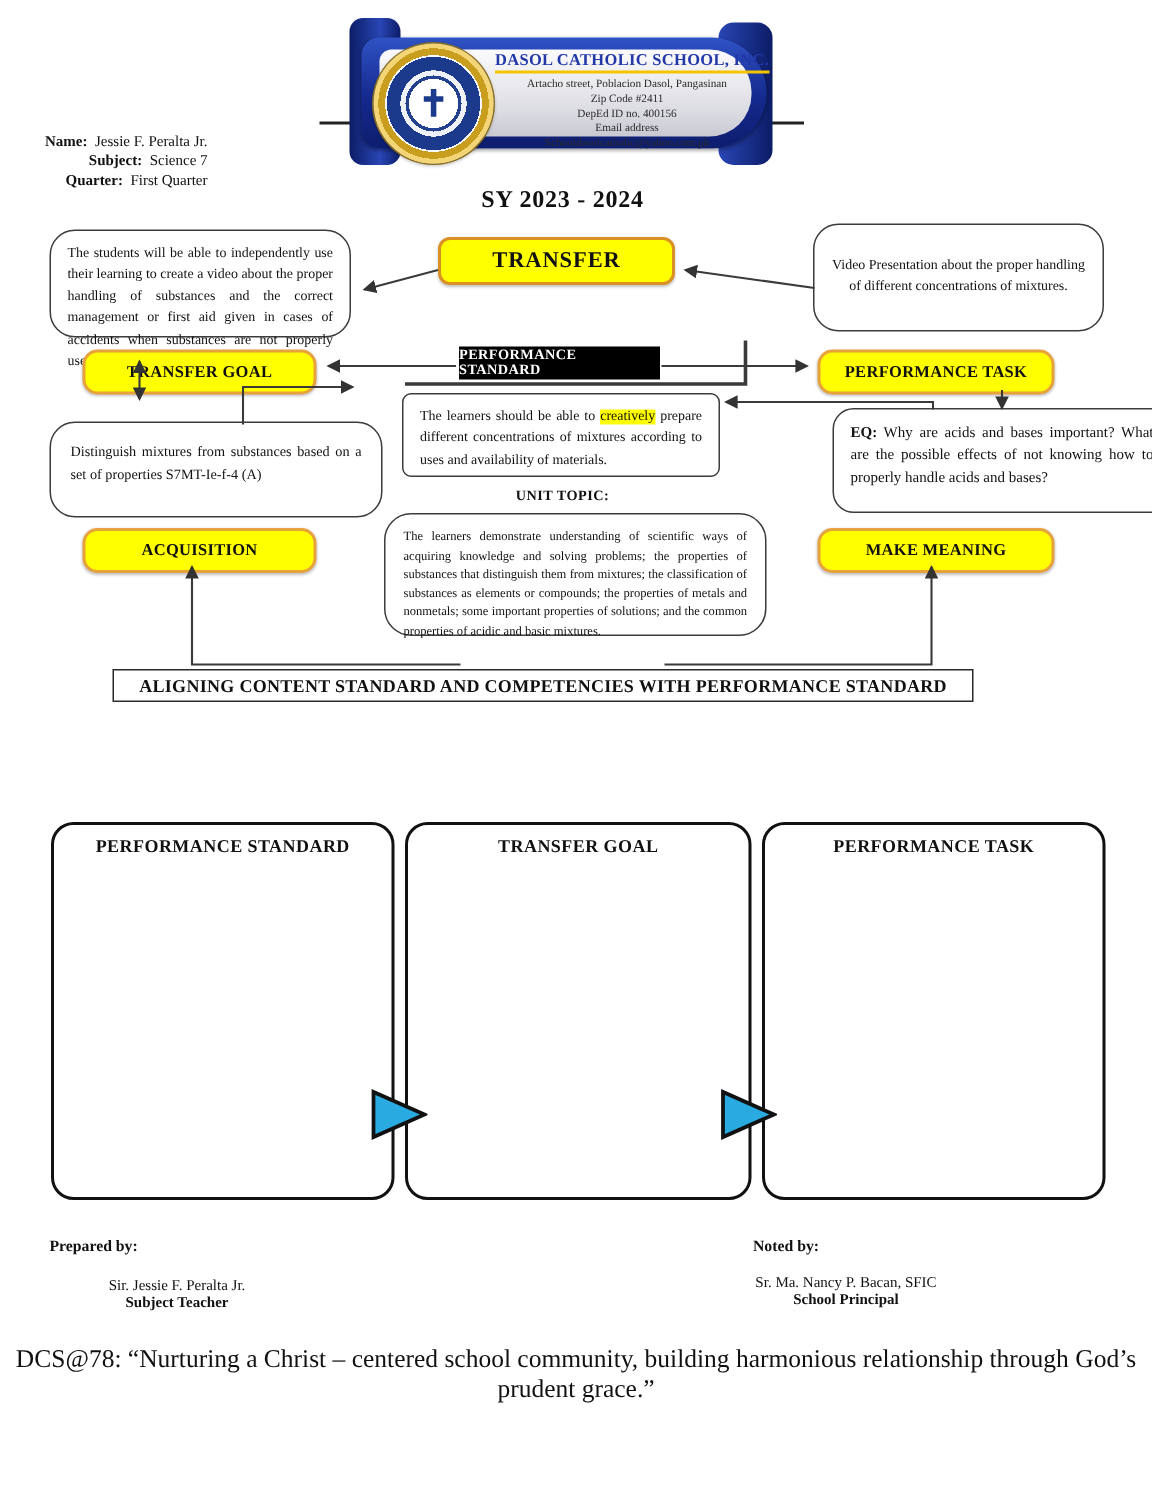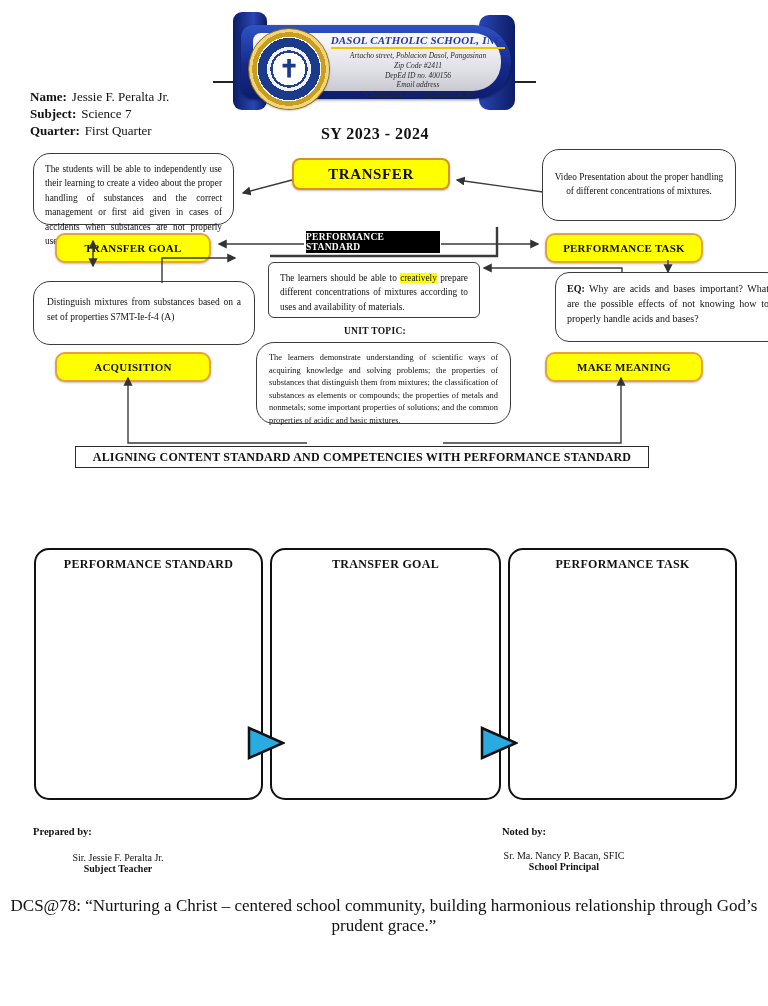--- a/index.html
+++ b/index.html
@@ -5,41 +5,41 @@
   * { margin:0; padding:0; box-sizing:border-box; }
   html,body { background:#fff; }
   .page {
     position:relative; width:768px; height:1006px; margin:0 auto;
     background:#fff; font-family:"Liberation Serif", serif; color:#111;
     overflow:hidden;
   }
   .abs { position:absolute; }
 
   
-  .kv-block { left:30px; top:88px; font-size:13px; line-height:1.32; }
+  .kv-block { left:30px; top:88px; font-size:10px; line-height:1.32;text-align:right; }
   .kv b { margin-right:5px; }
   .banner { left:233px; top:12px; width:284px; height:98px; }
   .ribbon-back-left { position:absolute; left:0; top:0; width:34px; height:98px;
     background:linear-gradient(90deg,#0c1c66,#2946b5 60%,#0c1c66); border-radius:9px; }
   .ribbon-back-right { position:absolute; left:246px; top:3px; width:36px; height:95px;
     background:linear-gradient(90deg,#2946b5,#0c1c66); border-radius:10px; }
   .ribbon-main { position:absolute; left:8px; top:13px; width:270px; height:74px;
     background:linear-gradient(180deg,#2f52c4,#14298d 55%,#0d1d6e);
     border-radius:12px 37px 37px 12px; box-shadow:0 1px 3px rgba(0,0,0,.45); }
   .ribbon-inner { position:absolute; left:20px; top:21px; width:248px; height:58px;
     background:linear-gradient(180deg,#fbfbfd,#dcdce3 70%,#c9c9d2);
     border-radius:8px 28px 28px 8px; }
   .logo { position:absolute; left:16px; top:17px; width:80px; height:80px; border-radius:50%;
     background:radial-gradient(circle at 50% 50%,
       #ffffff 0 29%, #24418f 29% 33%, #eef2f8 33% 39%, #1b3a8c 39% 55%,
       #f7f9fc 55% 57%, #c99d1e 57% 65%, #f3d575 65% 78%, #b8860b 78% 100%);
     box-shadow:0 0 0 1px #8a6d1d, 0 1px 3px rgba(0,0,0,.4); }
   .logo-cross { position:absolute; inset:0; display:flex; align-items:center;
     justify-content:center; color:#1b3a8c; font-size:24px; font-weight:bold; }
-  .banner-text { position:absolute; left:97px; top:18px; width:176px; text-align:center;font-style:italic; }
+  .banner-text { position:absolute; left:97px; top:18px; width:176px; text-align:center; }
   .school-name { display:inline-block; font-size:11px; font-weight:bold; color:#2238a8;
     letter-spacing:.2px; border-bottom:2px solid #f5c400; padding-bottom:1px; white-space:nowrap; }
   .addr { font-size:7.5px; color:#2b2b2b; line-height:1.3; margin-top:2px; }
   .sy-year { left:233px; top:125px; width:284px; text-align:center;
     font-size:16px; font-weight:bold; letter-spacing:.5px; }
   .tick { height:2px; background:#222; }
 
   
   .bubble { position:absolute; border:1.5px solid #3c3c3c; border-radius:17px;
     background:#fff; font-size:9.3px; line-height:1.55; padding:8px 11px;

